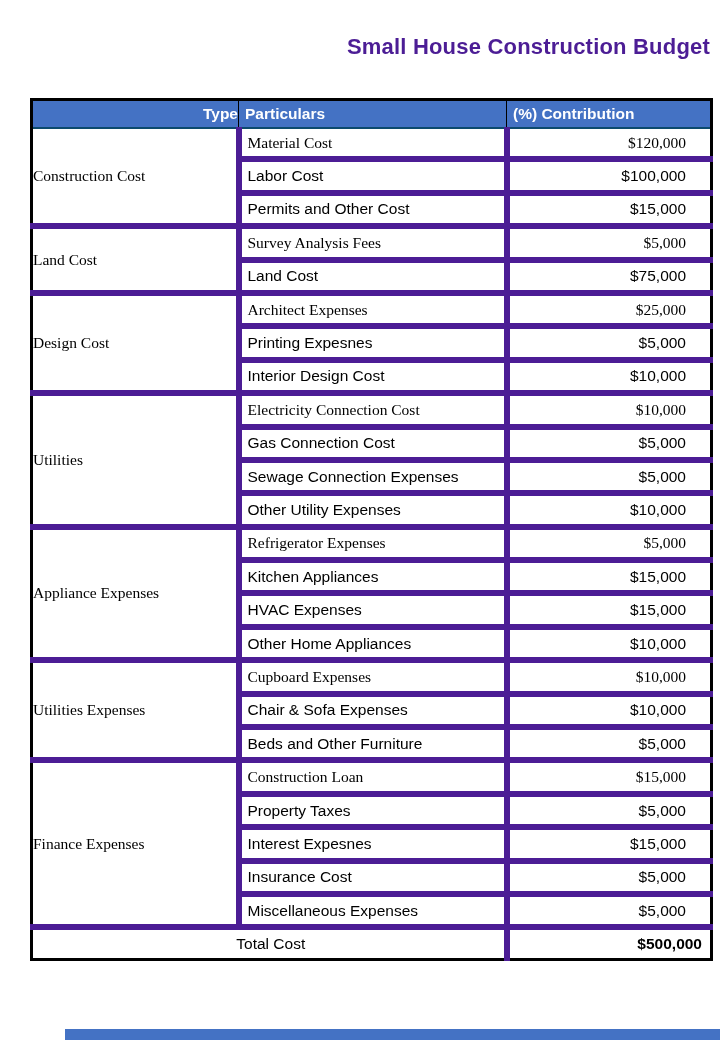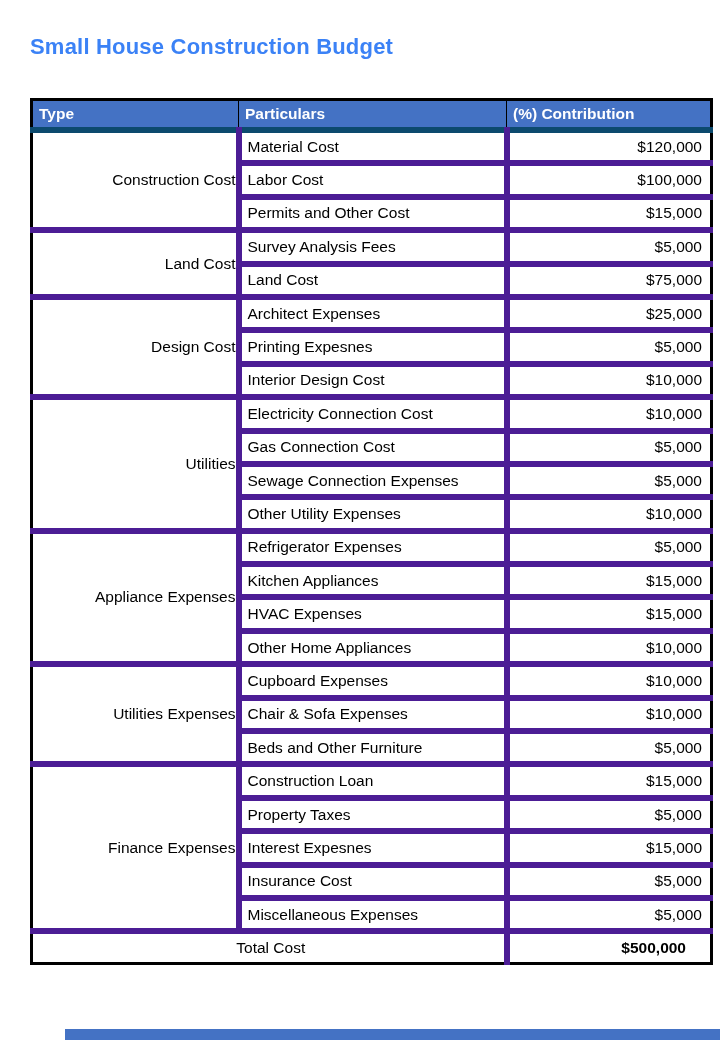--- a/index.html
+++ b/index.html
@@ -14,24 +14,24 @@
     height: 1040px;
     background: #ffffff;
     overflow: hidden;
   }
   .doc-title {
     position: absolute;
     top: 34px;
     left: 30px;
     width: 680px;
     margin: 0;
-    text-align: left;
+    text-align: right;
     font-size: 22px;
     font-weight: 700;
-    color: #3b82f6;
+    color: #4c1d95;
     letter-spacing: 0.2px;
   }
   table.budget-table {
     position: absolute;
     left: 30px;
     top: 98px;
     width: 680px;
     border-collapse: collapse;
     table-layout: fixed;
     border: 3px solid #000000;
@@ -53,48 +53,48 @@
     border: 6px solid #4c1d95;
     height: 27.4px;
     font-size: 15.5px;
     color: #000000;
     padding: 0;
     background: #ffffff;
     overflow: hidden;
     white-space: nowrap;
   }
   td.type-cell {
-    text-align: right;
+    text-align: left;
     vertical-align: middle;
     border-left: 3px solid #000000;
   }
   td.particulars-cell {
     text-align: left;
     padding-left: 6px;
     border-left: 2px solid #000000;
   }
   td.value-cell {
     text-align: right;
-    padding-right: 8px;
+    padding-right: 24px;
     border-left: 2px solid #000000;
     border-right: 3px solid #000000;
   }
-  tr.group-start td { border-top: 6px solid #0c4a6e; }
+  tr.group-start td { border-top: 2px solid #0c4a6e; font-family: Liberation Serif, serif; }
   td.total-label {
     font-weight: 400;
     text-align: center;
     padding-left: 5px;
     border-top: 2.5px solid #000000;
     border-left: 3px solid #000000;
     border-bottom: 3px solid #000000;
   }
   td.total-value {
     font-weight: 700;
     text-align: right;
-    padding-right: 24px;
+    padding-right: 8px;
     border-top: 2.5px solid #000000;
     border-left: 2px solid #000000;
     border-right: 3px solid #000000;
     border-bottom: 3px solid #000000;
   }
   .bottom-partial-bar {
     position: absolute;
     left: 65px;
     top: 1029px;
     width: 655px;
@@ -109,21 +109,21 @@
   <h1 class="doc-title">Small House Construction Budget</h1>
 
   <table class="budget-table">
     <colgroup>
       <col class="c-type">
       <col class="c-part">
       <col class="c-val">
     </colgroup>
     <thead>
       <tr>
-        <th style="background: rgb(68, 114, 196); color: rgb(255, 255, 255);">Type</th>
+        <th style="background: rgb(68, 114, 196); color: rgb(255, 255, 255); text-align: right;">Type</th>
         <th style="background: rgb(68, 114, 196); color: #ffffff;">Particulars</th>
         <th style="background: rgb(68, 114, 196); color: rgb(255, 255, 255);">(%) Contribution</th>
       </tr>
     </thead>
     <tbody>
         <tr class="group-start">
           <td class="type-cell" rowspan="3">Construction Cost</td>
           <td class="particulars-cell">Material Cost</td>
           <td class="value-cell">$120,000</td>
         </tr>

